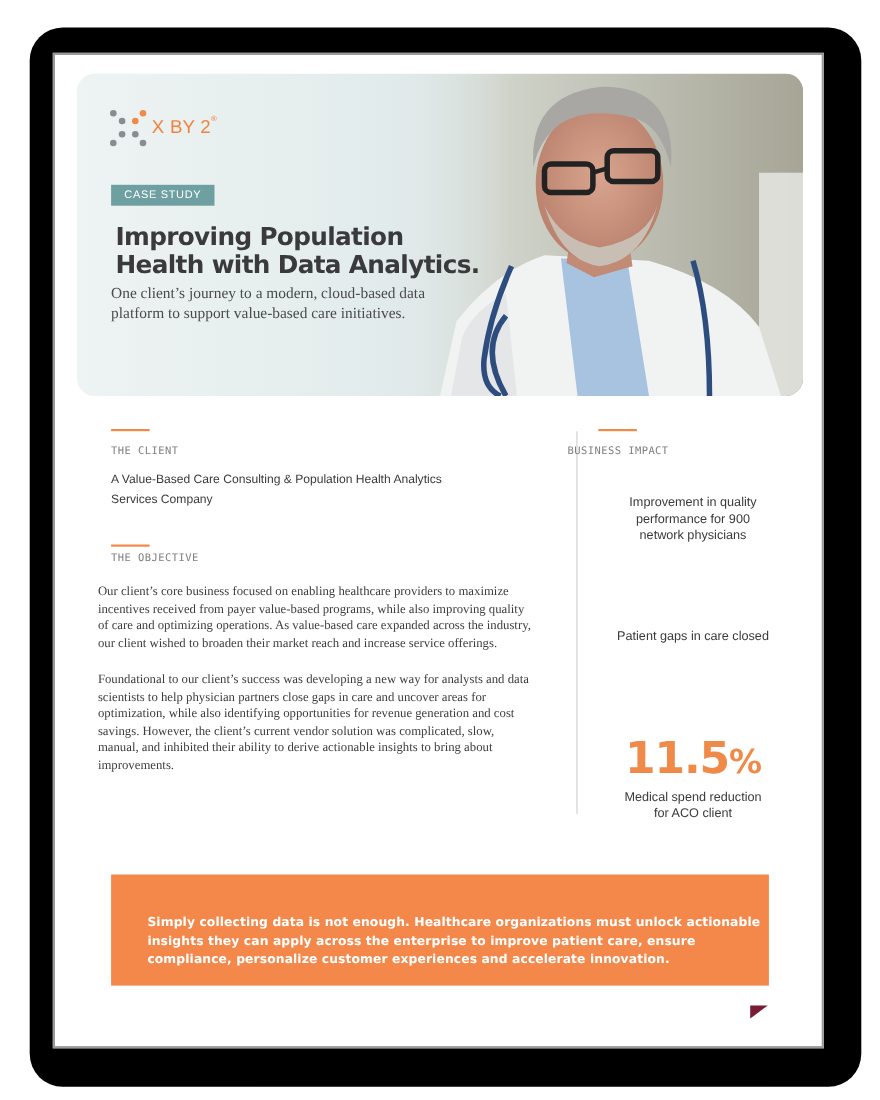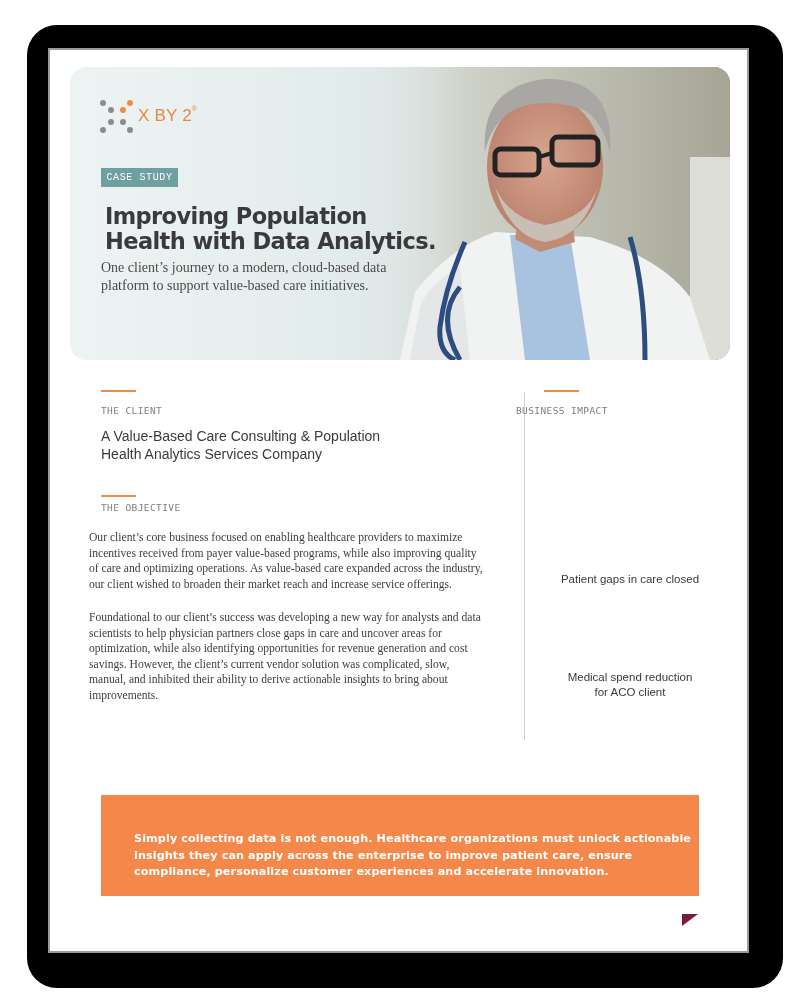--- a/index.html
+++ b/index.html
@@ -8,27 +8,27 @@
   .page { position:absolute; left:48px; top:48px; width:701px; height:905px; background:#fff; border:2px solid #9a9a9a; box-sizing:border-box; }
   .hero { position:absolute; left:70px; top:67px; width:660px; height:293px; border-radius:16px; overflow:hidden;
           background:linear-gradient(90deg,#eef3f3 0%,#e3ecec 40%,#dde6e5 55%,#c9cbc0 80%,#a9a899 100%); }
   
   .doc { position:absolute; left:0; top:0; width:660px; height:293px; }
   .logo { position:absolute; left:100px; top:100px; width:100px; height:35px; }
   .logo .dot { position:absolute; width:6px; height:6px; border-radius:50%; background:#8a8d8f; }
   .logo .dot.o { background:#f08a48; }
   .logo-text { position:absolute; left:138px; top:106px; font-size:17px; color:#f0843f; font-family:"Liberation Sans", sans-serif; letter-spacing:0.2px; }
   .logo-text sup { font-size:7px; vertical-align:top; position:relative; top:-1px; }
-  .badge { position:absolute; left:101px; top:168px; width:77px; height:19px; background:#6e9fa1; color:#fff; font-family:Liberation Mono, monospace; font-size:10px; line-height:19px; text-align:center; letter-spacing:0.6px; }
+  .badge { position:absolute; left:101px; top:168px; width:94px; height:19px; background:#6e9fa1; color:#fff; font-family:Liberation Sans, sans-serif; font-size:10px; line-height:19px; text-align:center; letter-spacing:0.6px; }
   .title { position:absolute; left:101px; top:200px; width:340px; font-family:"DejaVu Sans", sans-serif; font-weight:bold; font-size:22.5px; line-height:25px; color:#3a3a3c; letter-spacing:-0.6px; margin:4px; }
   .subtitle { position:absolute; left:101px; top:259px; width:320px; font-family:Liberation Serif, serif; font-size:14px; line-height:18px; color:#4a4a4a; margin:0; }
 
   .rule { position:absolute; height:2px; width:35px; background:#f08a48; }
   .label { position:absolute; font-family:"DejaVu Sans Mono", monospace; font-size:9.5px; color:#7e7e7e; letter-spacing:0.4px; }
-  .client-name { position:absolute; left:101px; top:427px; width:320px; font-family:"Liberation Sans", sans-serif; font-size:14px; line-height:18px; color:#3a3a3a; margin:0; }
+  .client-name { position:absolute; left:101px; top:427px; width:320px; font-family:"Liberation Sans", sans-serif; font-size:11px; line-height:18px; color:#3a3a3a; margin:0; }
   .para { position:absolute; left:89px; width:400px; font-family:Liberation Serif, serif; font-size:11.6px; line-height:15.5px; color:#3d3d3d; margin:0; }
   .divider { position:absolute; left:524px; top:392px; width:1px; height:348px; background:#d0d0d0; }
   .stat { position:absolute; left:540px; width:180px; text-align:center; }
   .stat .num { font-family:"DejaVu Sans", sans-serif; font-weight:bold; color:#f08a48; font-size:40px; line-height:44px; letter-spacing:-1px; }
   .stat .num sup { font-size:22px; vertical-align:top; position:relative; top:2px; }
   .stat .pct { font-size:30px; }
   .stat .desc { font-family:"Liberation Sans", sans-serif; font-size:11.5px; line-height:15px; color:#3a3a3a; margin-top:2px; }
   .callout { position:absolute; left:101px; top:795px; width:598px; height:101px; background:#f4884a; }
   .callout p { position:absolute; left:33px; top:36px; width:560px; margin:0; font-family:"DejaVu Sans", sans-serif; font-weight:bold; font-size:11.2px; line-height:16.5px; color:#fff; letter-spacing:0.1px; }
   .fold { position:absolute; left:682px; top:914px; width:0; height:0; border-top:12px solid #7a1c35; border-right:16px solid transparent; }
@@ -103,26 +103,28 @@
 <div class="label" style="left:101px;top:502px">THE OBJECTIVE</div>
 <p class="para" style="top:530px">Our client’s core business focused on enabling healthcare providers to maximize incentives received from payer value-based programs, while also improving quality of care and optimizing operations. As value-based care expanded across the industry, our client wished to broaden their market reach and increase service offerings.</p>
 <p class="para" style="top:610px">Foundational to our client’s success was developing a new way for analysts and data scientists to help physician partners close gaps in care and uncover areas for optimization, while also identifying opportunities for revenue generation and cost savings. However, the client’s current vendor solution was complicated, slow, manual, and inhibited their ability to derive actionable insights to bring about improvements.</p>
 
 <div class="divider"></div>
 
 <div class="rule" style="left:544px;top:390px"></div>
 <div class="label" style="left:516px;top:405px">BUSINESS IMPACT</div>
 
 <div class="stat" style="top:448px">
+  <div class="desc" style="width:140px;margin-left:20px;">Improvement in quality performance for 900 network physicians</div>
 </div>
 
 <div class="stat" style="top:570px">
   <div class="desc">Patient gaps in care closed</div>
 </div>
 
 <div class="stat" style="top:668px">
+  <div class="num"><span>11.5</span><span class="pct">%</span></div>
   <div class="desc" style="width:140px;margin-left:20px;">Medical spend reduction for ACO client</div>
 </div>
 
 <div class="callout">
   <p>Simply collecting data is not enough. Healthcare organizations must unlock actionable insights they can apply across the enterprise to improve patient care, ensure compliance, personalize customer experiences and accelerate innovation.</p>
 </div>
 <div class="fold"></div>
 
 </body></html>

